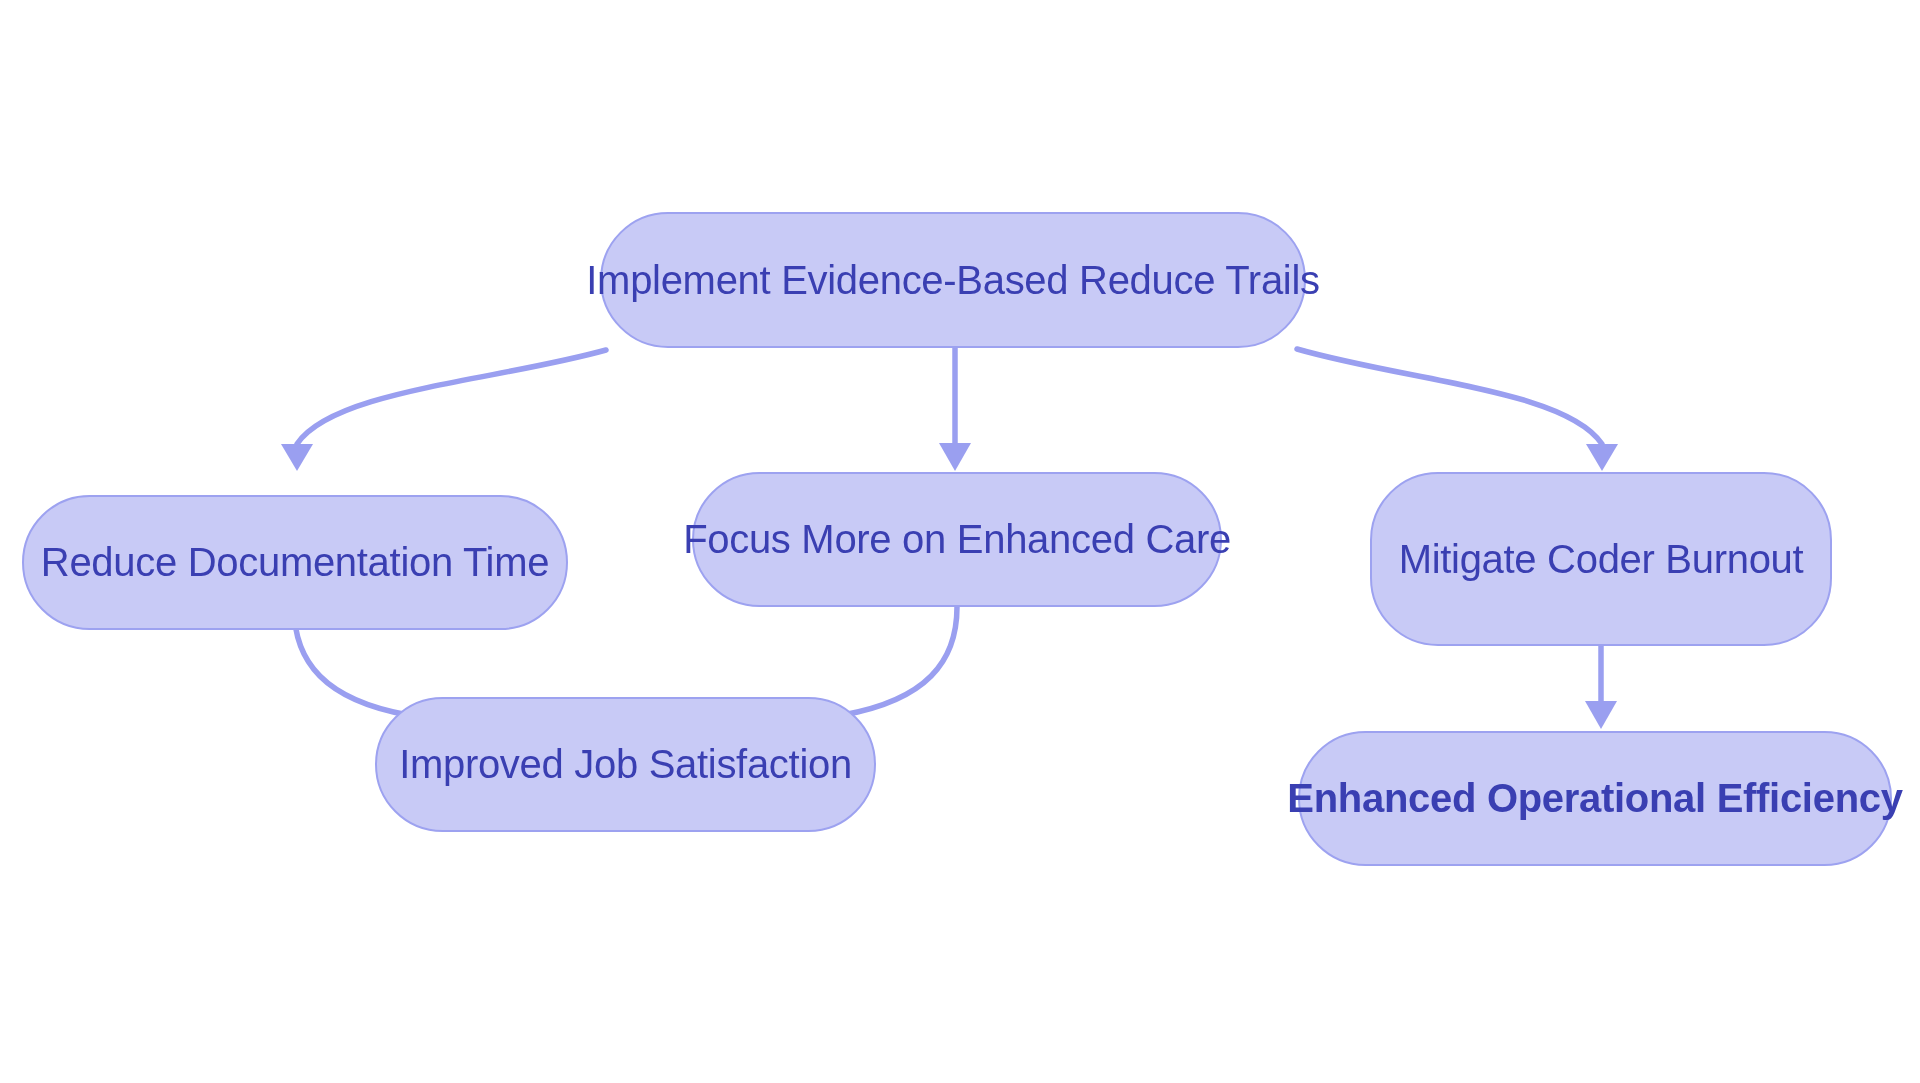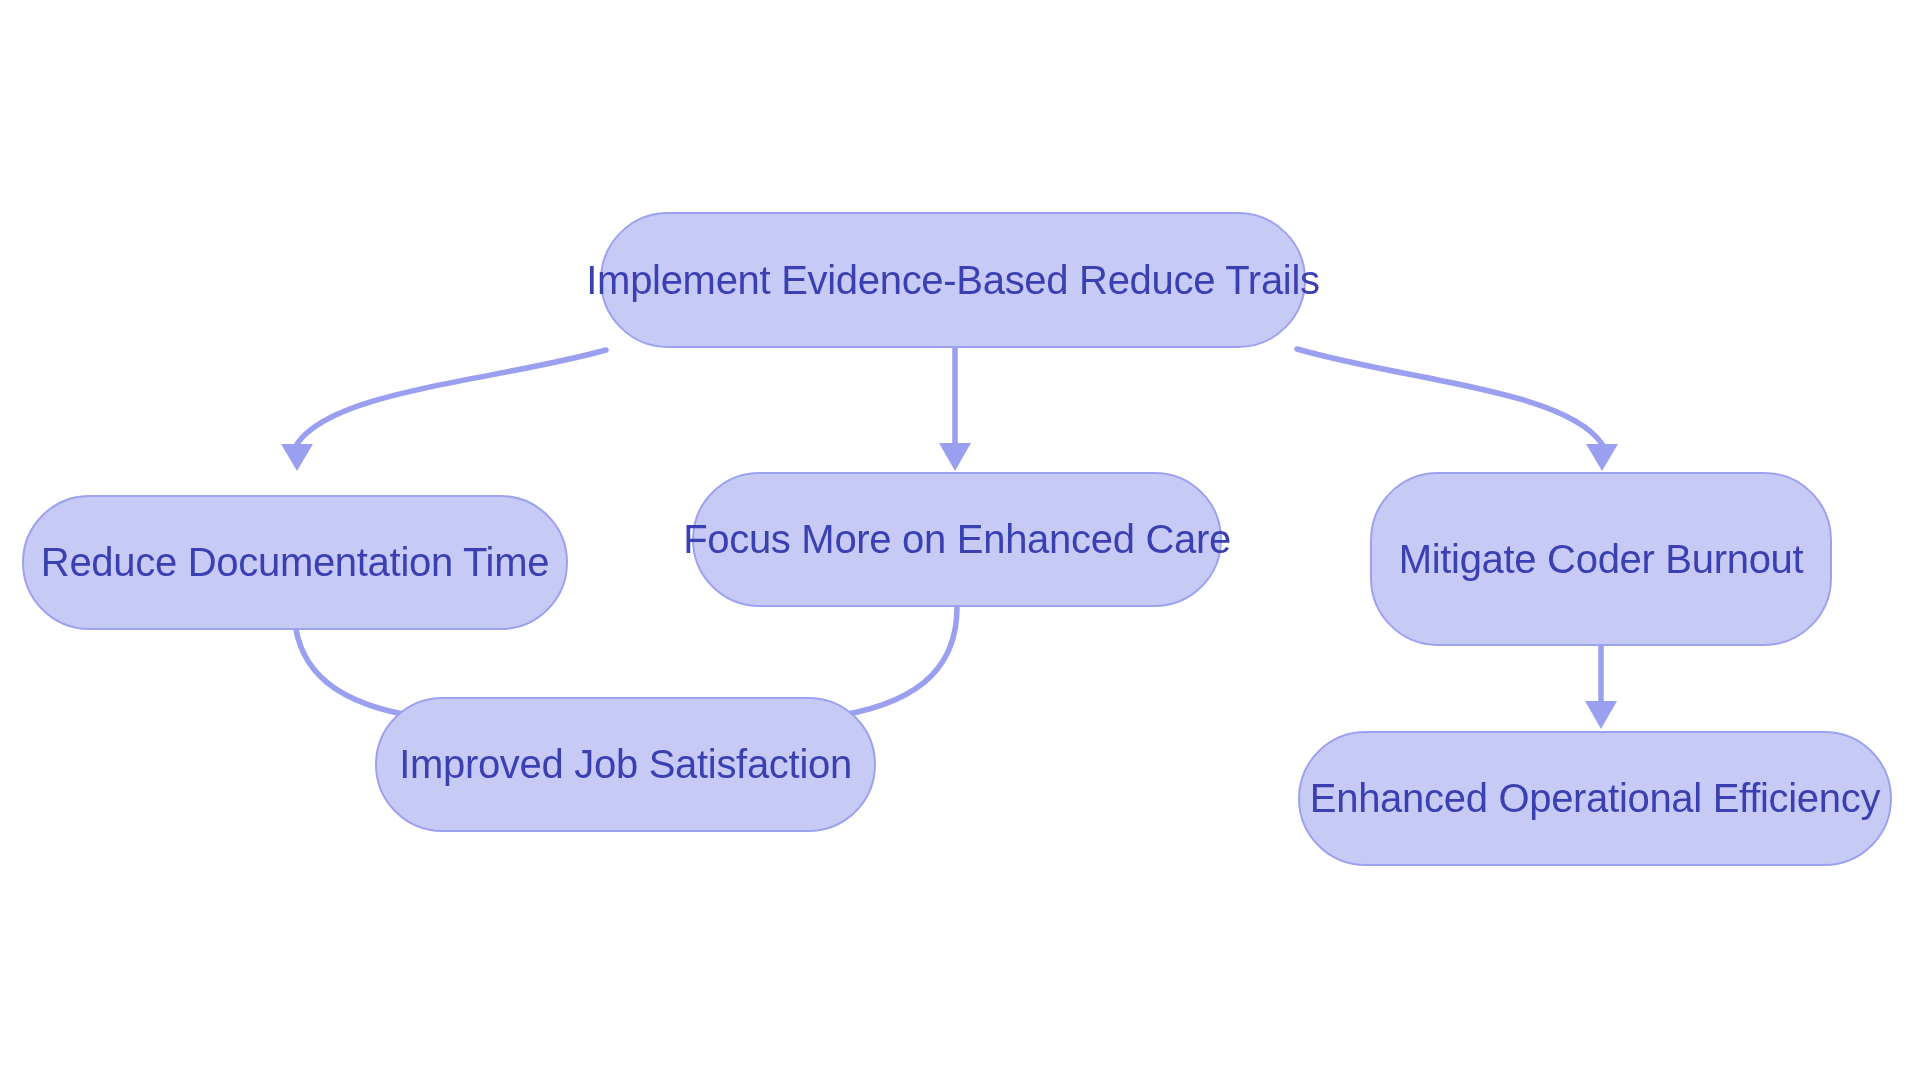--- a/index.html
+++ b/index.html
@@ -48,21 +48,21 @@
     font-size: 40px;
     font-weight: 500;
     letter-spacing: -0.3px;
     white-space: nowrap;
   }
   .node-a { left: 600px;  top: 212px; width: 706px; height: 136px; }
   .node-b { left: 22px;   top: 472px; width: 546px; height: 135px; margin-top: 23px; }
   .node-c { left: 692px;  top: 472px; width: 530px; height: 135px; }
   .node-d { left: 1370px; top: 472px; width: 462px; height: 174px; }
   .node-e { left: 375px;  top: 697px; width: 501px; height: 135px; }
-  .node-f { left: 1298px; top: 731px; width: 594px; height: 135px; }
+  .node-f { left: 1298px; top: 731px; width: 594px; height: 135px; font-weight: bold; }
 </style>
 </head>
 <body>
 
 <div id="canvas">
 
   <svg id="edges" viewBox="0 0 1920 1083" xmlns="http://www.w3.org/2000/svg">
 
     <g>
       <path d="M 606 350 C 495 381, 333 390, 297 444"></path>

